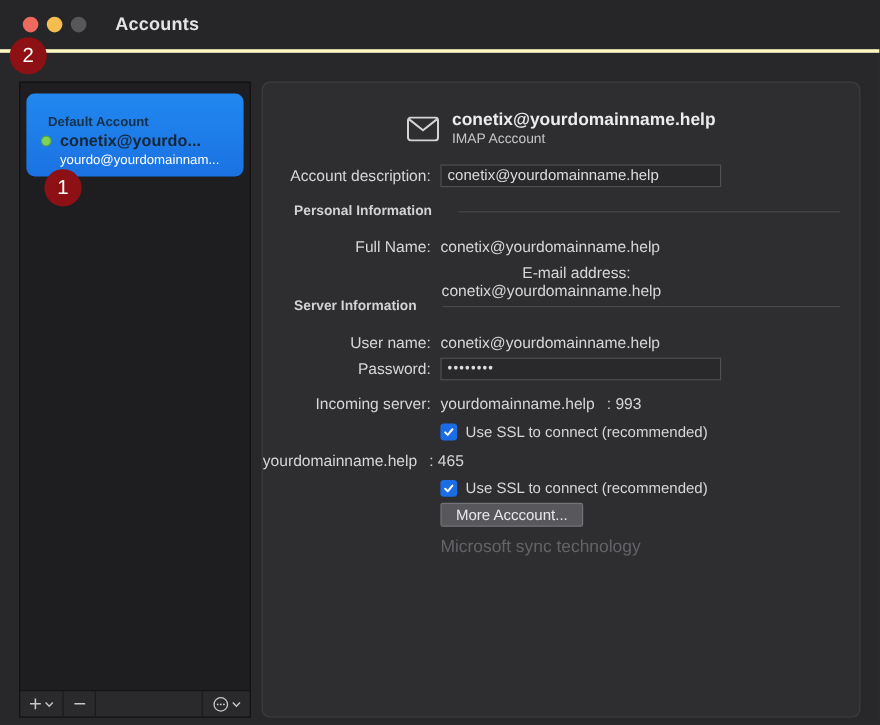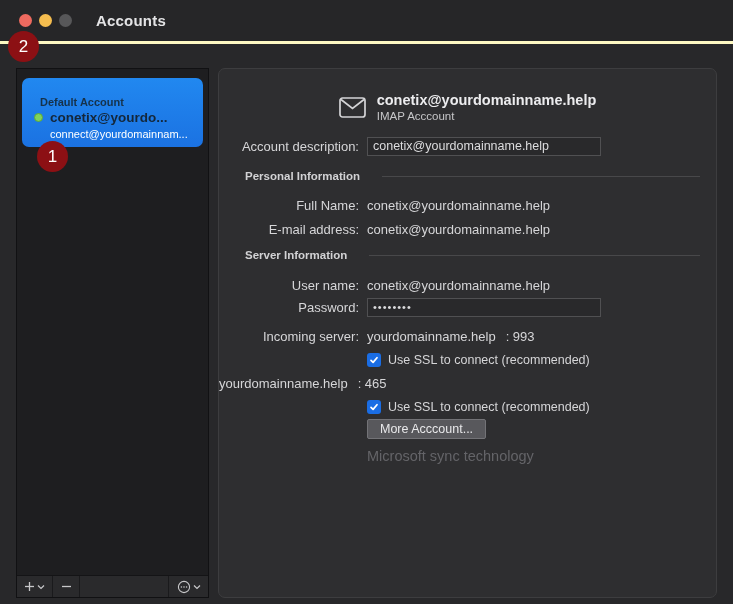--- a/index.html
+++ b/index.html
@@ -152,21 +152,21 @@
 <div class="badge b1">1</div>
 
 <div class="sidebar">
   <div class="sidebar-list">
     <div class="account-tile">
       <div class="tile-group">Default Account</div>
       <div class="tile-mainrow">
         <span class="status-dot"></span>
         <span class="tile-name">conetix@yourdo...</span>
       </div>
-      <div class="tile-sub">connect@yourdomainnam...</div>
+      <div class="tile-sub">yourdo@yourdomainnam...</div>
     </div>
   </div>
   <div class="sidebar-toolbar">
     <div class="tb-btn add">
       <svg width="11" height="11" viewBox="0 0 11 11">
         <line x1="5.5" y1="1" x2="5.5" y2="10" stroke="#c8c8ca" stroke-width="1.3"></line>
         <line x1="1" y1="5.5" x2="10" y2="5.5" stroke="#c8c8ca" stroke-width="1.3"></line>
       </svg>
       <svg width="8" height="6" viewBox="0 0 8 6">
         <path d="M1 1.5 L4 4.5 L7 1.5" fill="none" stroke="#c8c8ca" stroke-width="1.2"></path>
@@ -213,21 +213,21 @@
   <div class="section-hdr" style="top:100px;">
     <span class="sh-label">Personal Information</span>
     <span class="sh-rule"></span>
   </div>
 
   <div class="row" style="top:127px;">
     <span class="lbl">Full Name:</span>
     <span class="val">conetix@yourdomainname.help</span>
   </div>
 
-  <div class="row" style="top:151px;">
+  <div class="row" style="top:151px;flex-direction:column;">
     <span class="lbl">E-mail address:</span>
     <span class="val">conetix@yourdomainname.help</span>
   </div>
 
   <div class="section-hdr" style="top:179px;">
     <span class="sh-label">Server Information</span>
     <span class="sh-rule"></span>
   </div>
 
   <div class="row" style="top:207px;">

